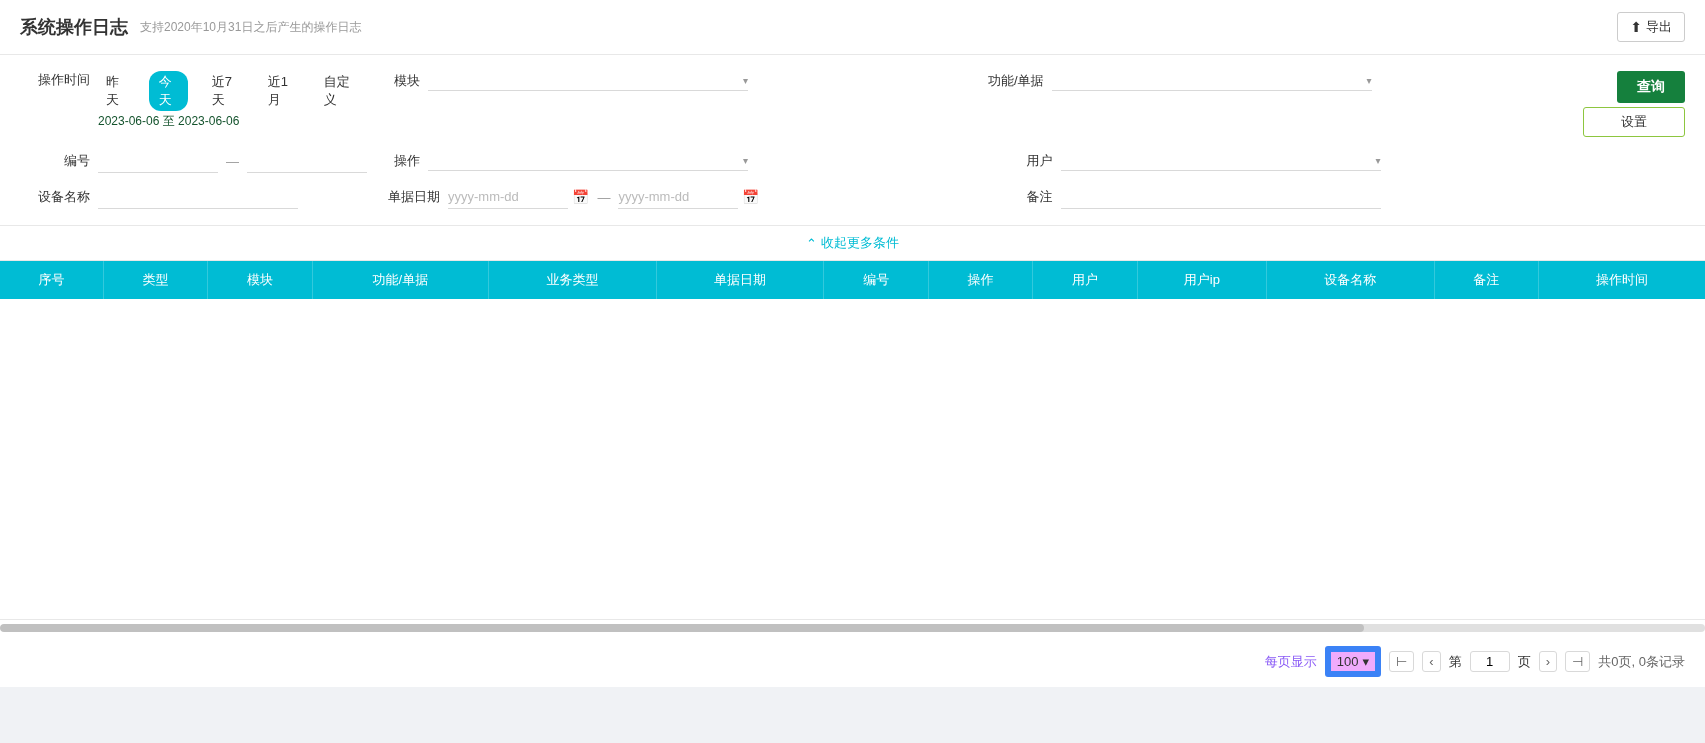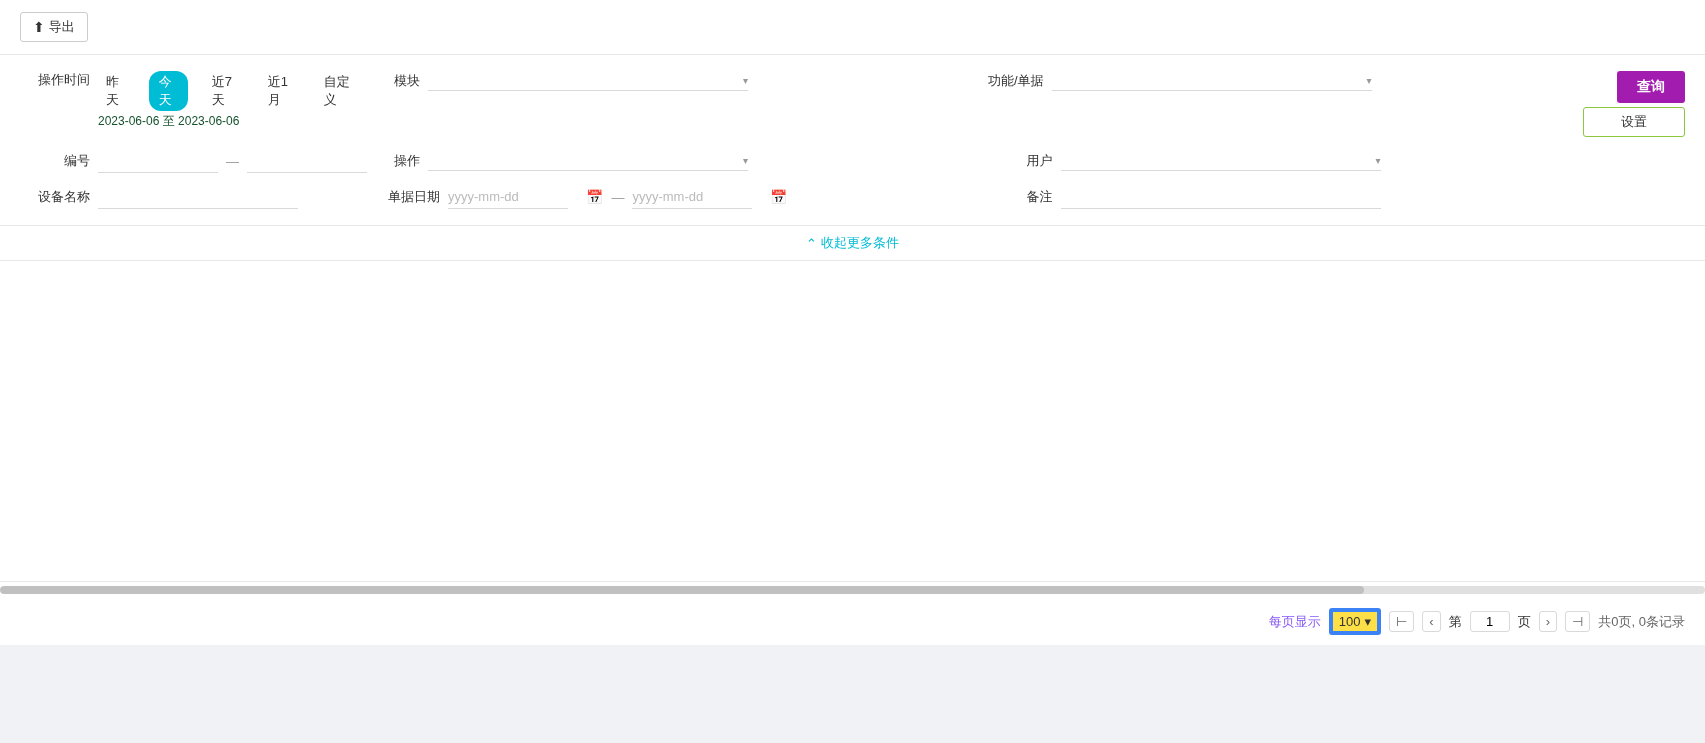--- a/index.html
+++ b/index.html
@@ -45,21 +45,21 @@
 
     .input-field {
       border: none; border-bottom: 1px solid #d9d9d9; padding: 4px 0;
       font-size: 13px; outline: none; background: transparent; min-width: 120px;
     }
     .input-field::placeholder { color: #bbb; }
 
     .dash { margin: 0 8px; color: #999; }
 
     .btn-query {
-      background: #a21caf; color: #fff; border: none; padding: 7px 20px;
+      background: #15803d; color: #fff; border: none; padding: 7px 20px;
       border-radius: 3px; cursor: pointer; font-size: 14px; font-weight: bold;
     }
     .btn-setting {
       background: #fff; color: #333; border: 1px solid #8dc63f; padding: 5px 37px;
       border-radius: 3px; cursor: pointer; font-size: 13px; margin-top: 4px;
     }
 
     .collapse-bar {
       display: flex; justify-content: center; align-items: center;
       padding: 8px; background: #fff; border-bottom: 1px solid #e8e8e8;
@@ -88,44 +88,48 @@
     .fake-scrollbar-thumb {
       width: 80%; height: 100%; background: #c0c0c0; border-radius: 4px;
     }
 
     .pagination {
       display: flex; align-items: center; justify-content: flex-end;
       padding: 10px 20px; background: #fff; gap: 8px; font-size: 13px;
     }
     .pagination-label { color: #8b5cf6; }
     .page-size-select {
-      display: flex; align-items: center; border: 4px solid #3b82f6;
-      border-radius: 3px; padding: 2px 6px; gap: 4px; cursor: pointer; background: #fde047;
+      display: flex; align-items: center; border: 6px solid #3b82f6;
+      border-radius: 3px; padding: 2px 6px; gap: 4px; cursor: pointer; background: #f0abfc;
     }
     .page-nav-btn {
       border: 1px solid #d9d9d9; background: #fff; padding: 2px 6px;
       border-radius: 3px; cursor: pointer; font-size: 13px; color: #666;
     }
     .page-input {
       border: 1px solid #d9d9d9; border-radius: 3px; padding: 2px 6px;
       width: 40px; text-align: center; font-size: 13px;
     }
     .total-info { color: #666; }
 
     .header-left { display: flex; align-items: center; }
 
     .col-action { display: flex; flex-direction: column; justify-content: center; align-items: flex-end; padding-right: 0; }
 
-    .date-input-wrap { display: flex; align-items: center; gap: 18px; }
+    .date-input-wrap { display: flex; align-items: center; gap: 4px; }
     .calendar-icon { color: #00bcd4; cursor: pointer; font-size: 14px; }
   </style>
 </head>
 <body>
 
 <div class="page-header">
+  <div class="header-left">
+    <span class="page-title">系统操作日志</span>
+    <span class="page-subtitle">支持2020年10月31日之后产生的操作日志</span>
+  </div>
   <button class="export-btn">
     <span style="font-size:14px;">⬆</span>
     <span>导出</span>
   </button>
 </div>
 
 <div class="filter-panel">
 
   <div style="display:flex; align-items:flex-start; margin-bottom:12px;">
 
@@ -222,20 +226,41 @@
   </div>
 
 </div>
 
 <div class="collapse-bar">
   <span>⌃</span>
   <span>收起更多条件</span>
 </div>
 
 <div class="table-container">
+  <table>
+    <thead>
+      <tr>
+        <th>序号</th>
+        <th>类型</th>
+        <th>模块</th>
+        <th>功能/单据</th>
+        <th>业务类型</th>
+        <th>单据日期</th>
+        <th>编号</th>
+        <th>操作</th>
+        <th>用户</th>
+        <th>用户ip</th>
+        <th>设备名称</th>
+        <th>备注</th>
+        <th>操作时间</th>
+      </tr>
+    </thead>
+    <tbody id="table-body">
+    </tbody>
+  </table>
   <div class="empty-area"></div>
 </div>
 
 <div class="scrollbar-area">
   <div class="fake-scrollbar">
     <div class="fake-scrollbar-thumb"></div>
   </div>
 </div>
 
 <div class="pagination">

